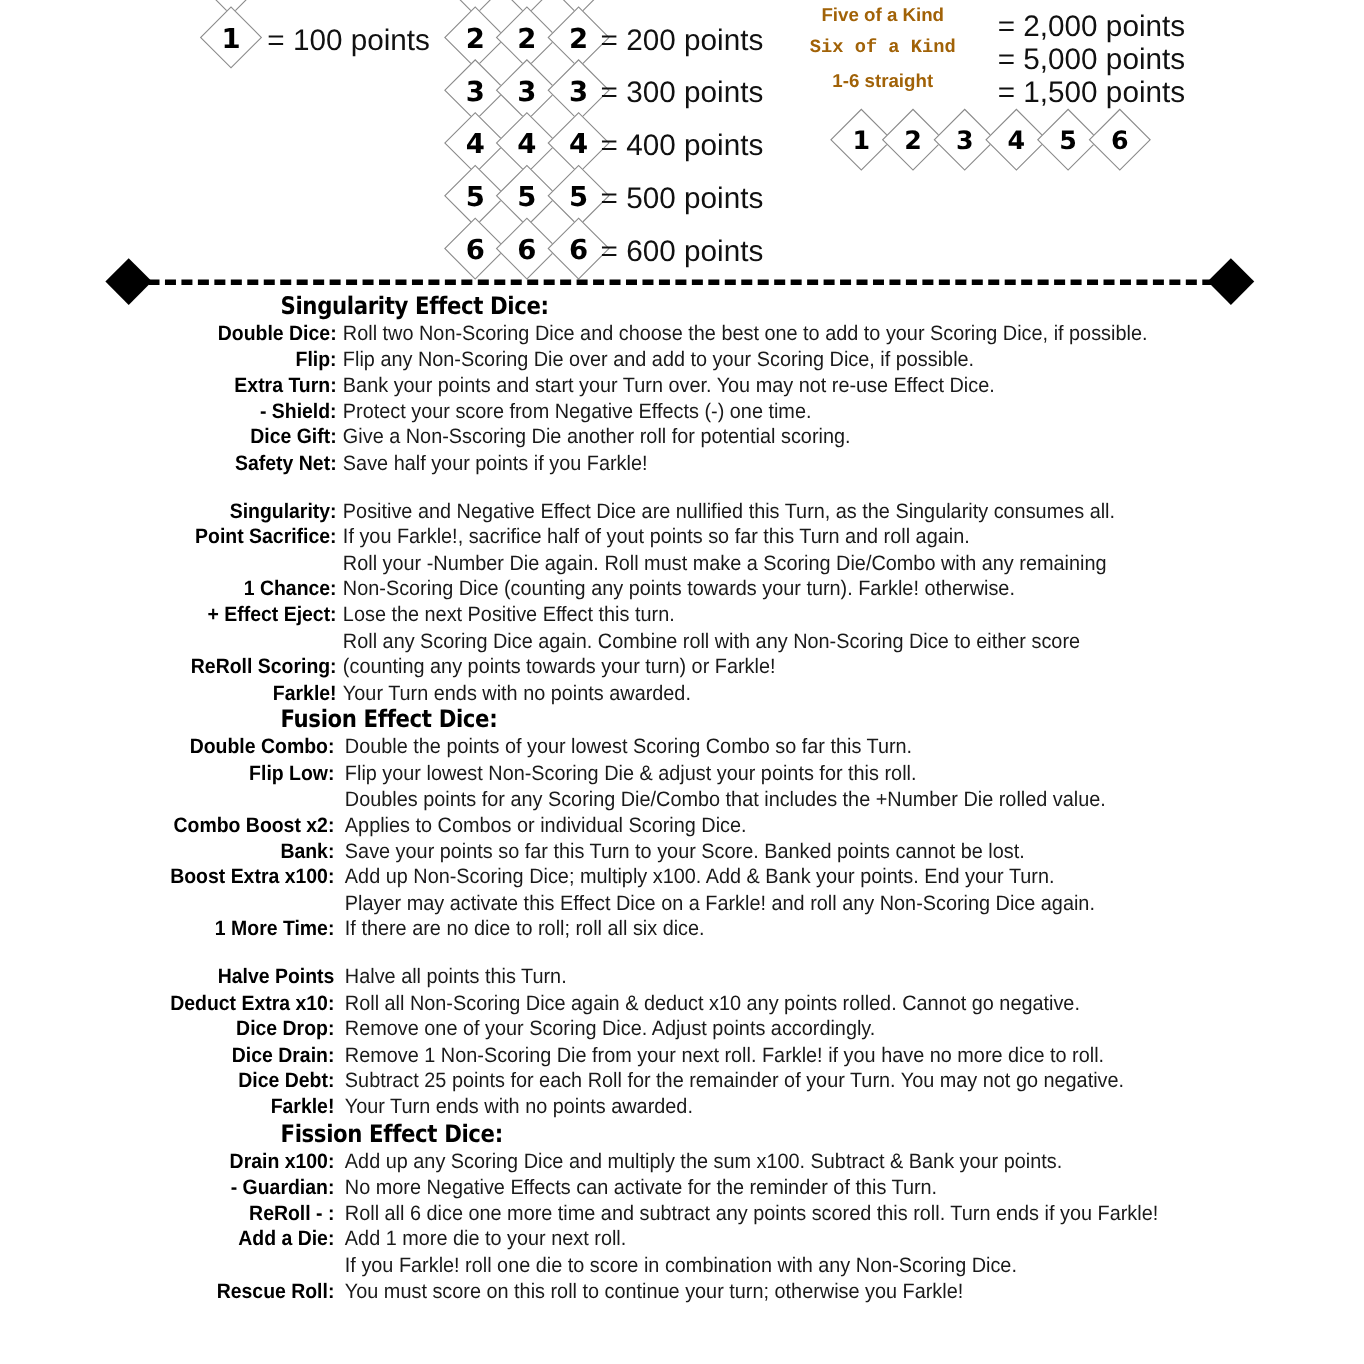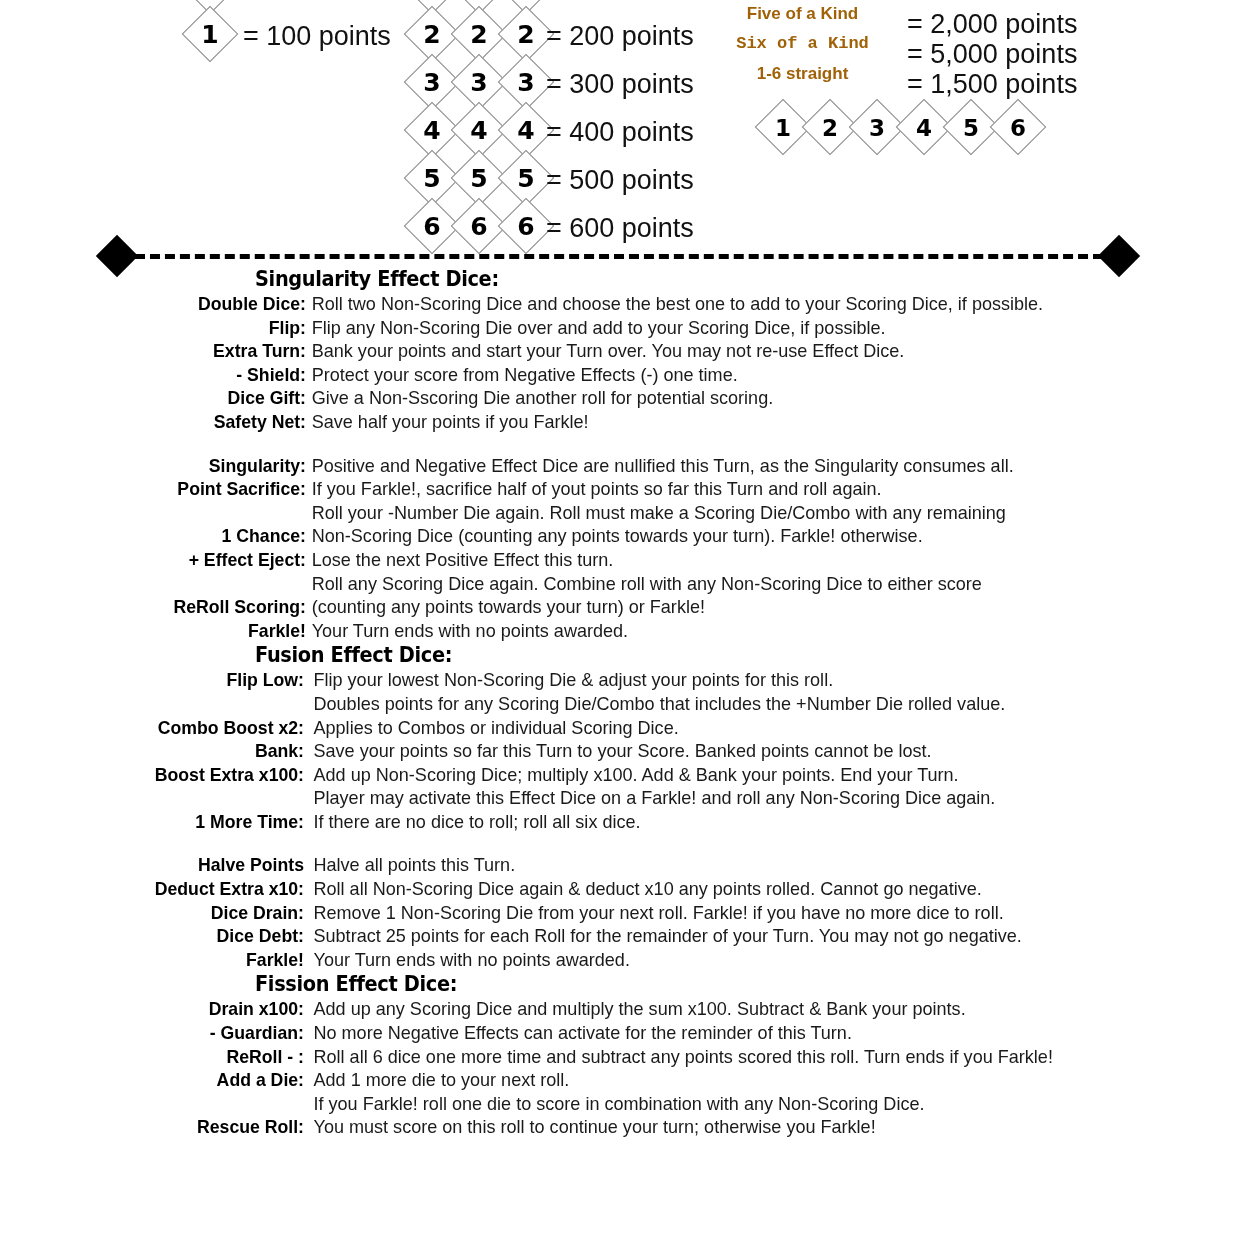--- a/index.html
+++ b/index.html
@@ -299,20 +299,26 @@
       <div class="row">
         <div class="lbl">Farkle!</div>
         <div class="body">
           <span class="cont">Your Turn ends with no points awarded.</span>
         </div>
       </div>
     </div>
     <div class="section-heading">Fusion Effect Dice:</div>
     <div class="group indent2">
       <div class="row">
+        <div class="lbl">Double Combo:</div>
+        <div class="body">
+          <span class="cont">Double the points of your lowest Scoring Combo so far this Turn.</span>
+        </div>
+      </div>
+      <div class="row">
         <div class="lbl">Flip Low:</div>
         <div class="body">
           <span class="cont">Flip your lowest Non-Scoring Die &amp; adjust your points for this roll.</span>
         </div>
       </div>
       <div class="row">
         <div class="lbl">Combo Boost x2:</div>
         <div class="body">
           <span class="cont">Doubles points for any Scoring Die/Combo that includes the +Number Die rolled value.</span>
           <span class="cont">Applies to Combos or individual Scoring Dice.</span>
@@ -346,20 +352,26 @@
           <span class="cont">Halve all points this Turn.</span>
         </div>
       </div>
       <div class="row">
         <div class="lbl">Deduct Extra x10:</div>
         <div class="body">
           <span class="cont">Roll all Non-Scoring Dice again &amp; deduct x10 any points rolled. Cannot go negative.</span>
         </div>
       </div>
       <div class="row">
+        <div class="lbl">Dice Drop:</div>
+        <div class="body">
+          <span class="cont">Remove one of your Scoring Dice. Adjust points accordingly.</span>
+        </div>
+      </div>
+      <div class="row">
         <div class="lbl">Dice Drain:</div>
         <div class="body">
           <span class="cont">Remove 1 Non-Scoring Die from your next roll. Farkle! if you have no more dice to roll.</span>
         </div>
       </div>
       <div class="row">
         <div class="lbl">Dice Debt:</div>
         <div class="body">
           <span class="cont">Subtract 25 points for each Roll for the remainder of your Turn. You may not go negative.</span>
         </div>

